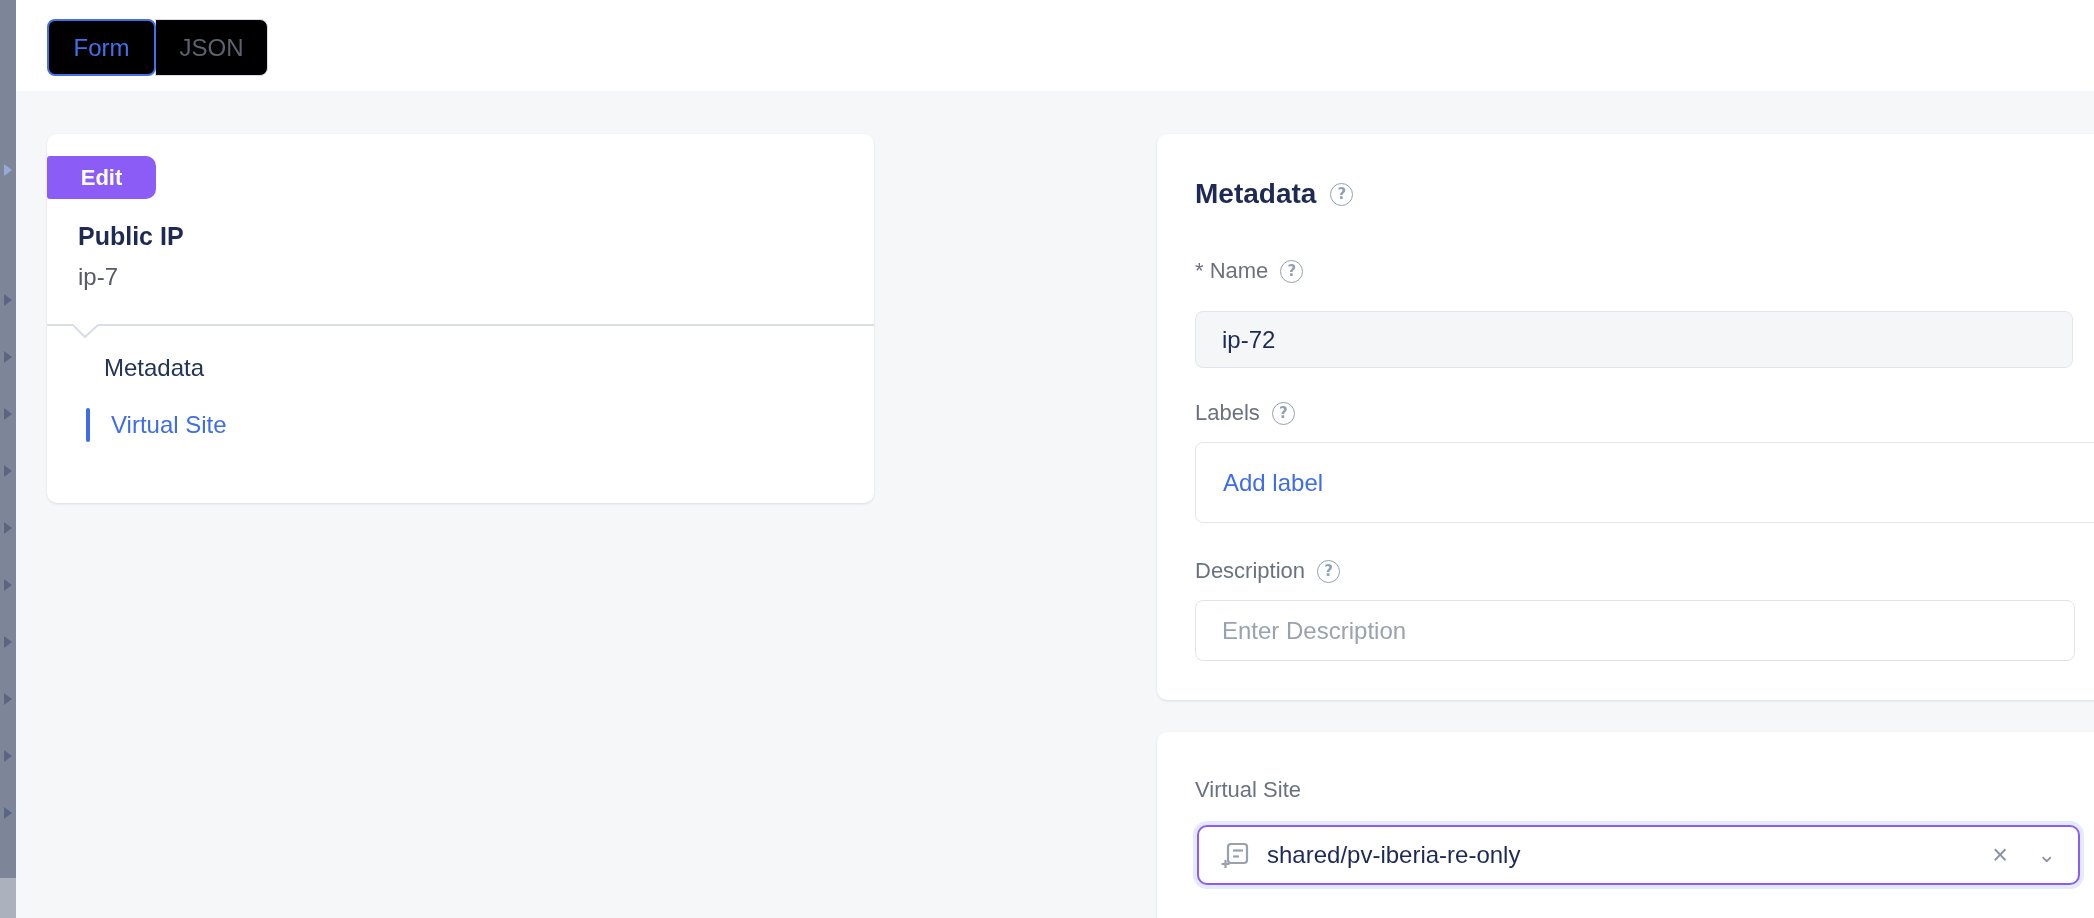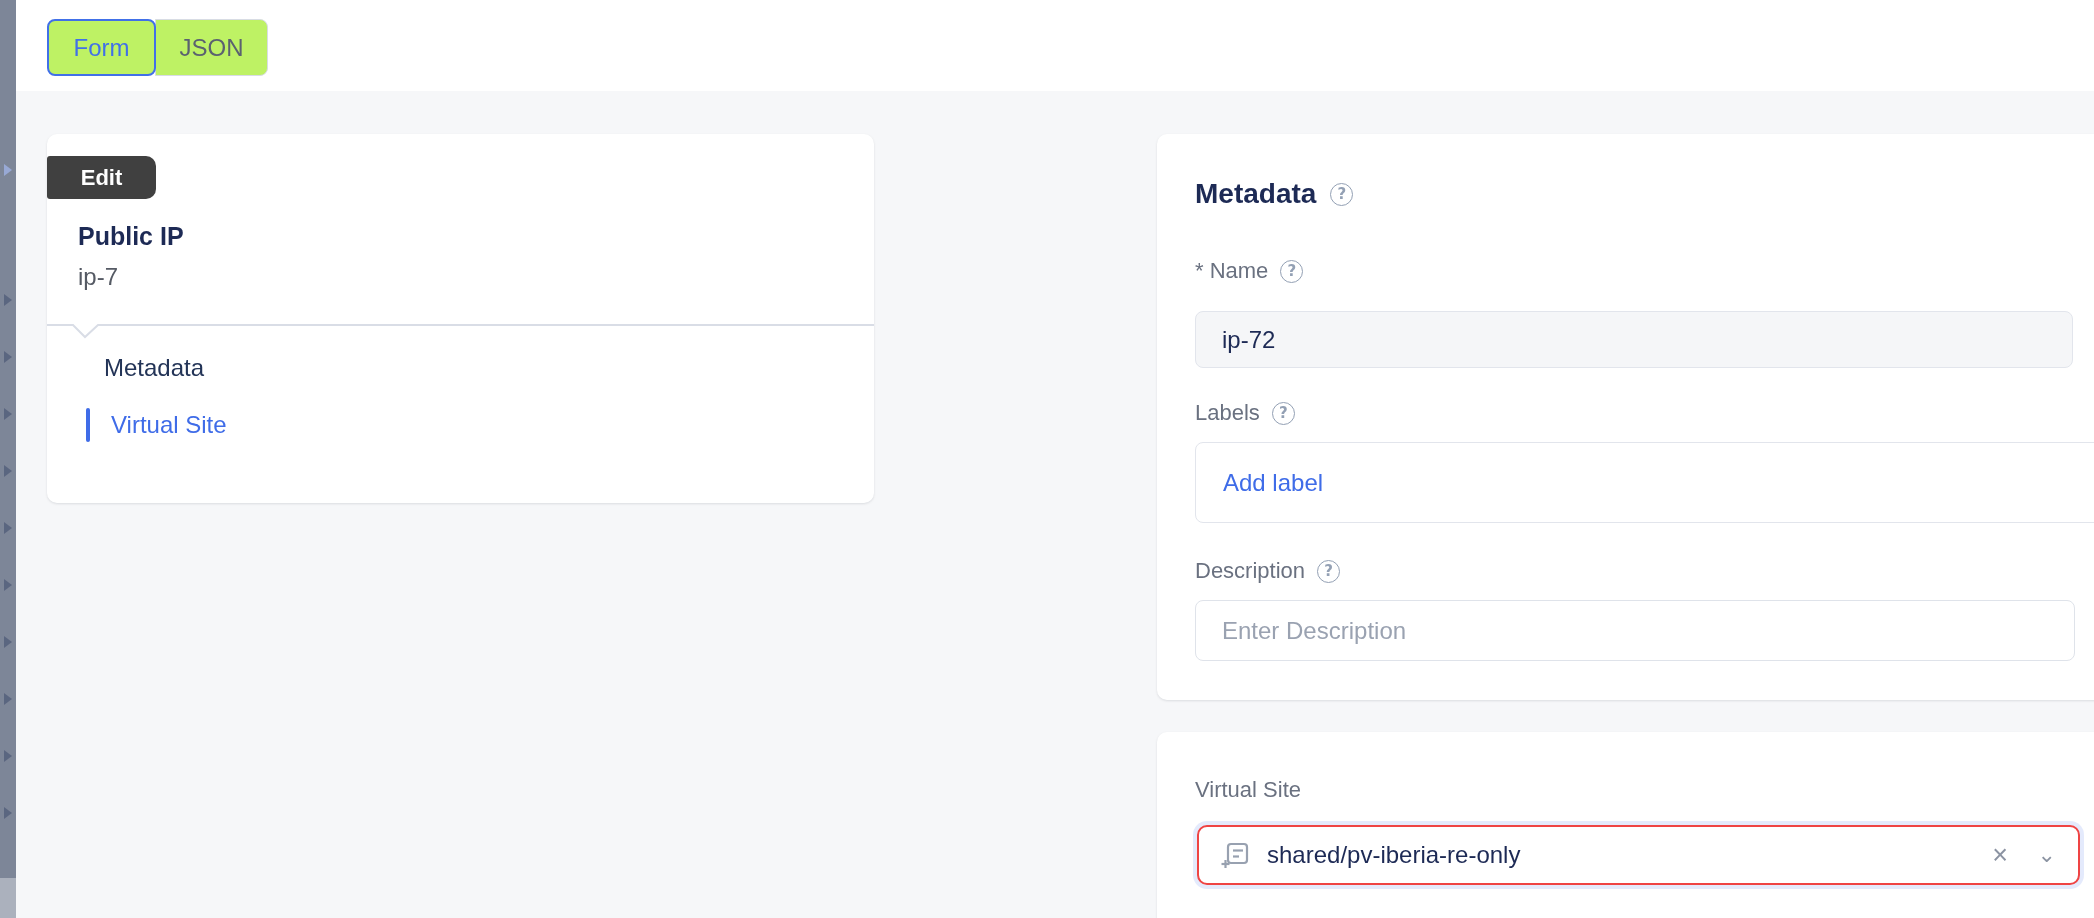--- a/index.html
+++ b/index.html
@@ -12,34 +12,34 @@
   .side-strip .strip-foot { position:absolute; left:0; bottom:0; width:16px; height:40px; background:#abb1bd; }
   .strip-arrow { position:absolute; left:4px; width:0; height:0;
                  border-top:6px solid transparent; border-bottom:6px solid transparent;
                  border-left:8px solid #55617c; opacity:.85; filter:blur(.6px); }
   .strip-arrow.light { border-left-color:#9db0e0; }
 
   
   .topbar { position:absolute; left:16px; top:0; width:2078px; height:91px; background:#ffffff; }
   .tabgroup { position:absolute; left:31px; top:19px; height:57px; display:flex; }
   .tab { height:57px; display:flex; align-items:center; justify-content:center;
-         font-size:24px; background:#bef264; color:#5b6270; cursor:pointer; }
+         font-size:24px; background:#000000; color:#5b6270; cursor:pointer; }
   .tab-form { width:109px; border:2px solid #4170e8; border-radius:8px; color:#4170e8; z-index:2; }
   .tab-doc  { width:600px; border:1px solid #d8dce4; border-left:none; margin-left:-2px; }
   .tab-json { width:113px; border:1px solid #d8dce4; border-left:1px solid #d8dce4; margin-left:-1px;
               border-radius:0 8px 8px 0; }
 
   
   .card { position:absolute; background:#fff; border-radius:10px;
           box-shadow:0 1px 3px rgba(16,24,40,.08), 0 1px 2px rgba(16,24,40,.04); }
 
   
   .left-card { left:47px; top:134px; width:827px; height:369px; }
   .edit-badge { position:absolute; left:0; top:22px; width:109px; height:43px;
-                background:#404040; border-radius:3px 10px 10px 3px; color:#fff;
+                background:#8b5cf6; border-radius:3px 10px 10px 3px; color:#fff;
                 font-weight:bold; font-size:22px; display:flex; align-items:center; justify-content:center; }
   .lc-title { position:absolute; left:31px; top:88px; font-size:25px; font-weight:bold; color:#1d2a55; }
   .lc-sub   { position:absolute; left:31px; top:129px; font-size:24px; color:#555a64; }
   .lc-divider { position:absolute; left:0; top:190px; width:827px; height:16px; }
   .lc-nav-item { position:absolute; left:57px; font-size:24px; color:#233457; cursor:pointer; }
   .lc-nav-item.active { color:#3f6ce8; left:64px; }
   .lc-nav-bar { position:absolute; left:39px; top:274px; width:4px; height:34px; background:#3f6ce8; border-radius:2px; }
 
   
   .meta-card { left:1157px; top:134px; width:980px; height:566px; }
@@ -59,21 +59,21 @@
   .add-label { margin-left:27px; font-size:24px; color:#3f6ce8; cursor:pointer; }
   .desc-input { position:absolute; left:38px; top:466px; width:880px; height:61px;
                 background:#fff; border:1px solid #dfe3ea; border-radius:8px;
                 padding:7px 26px; font-size:24px; color:#1d2a55; font-family:"Liberation Sans",sans-serif; }
   .desc-input::placeholder { color:#9aa2b1; opacity:1; }
 
   
   .vs-card { left:1157px; top:732px; width:980px; height:200px; }
   .vs-label { position:absolute; left:38px; top:45px; font-size:22px; color:#6a7180; }
   .vs-select { position:absolute; left:40px; top:93px; width:883px; height:60px;
-               background:#fff; border:2px solid #ef4444; border-radius:10px;
+               background:#fff; border:2px solid #8b5cf6; border-radius:10px;
                box-shadow:0 0 0 4px rgba(63,108,232,.14);
                display:flex; align-items:center; cursor:pointer; }
   .vs-select .sel-icon { margin-left:22px; display:flex; }
   .vs-select .sel-text { margin-left:16px; font-size:24px; color:#1d2a55; }
   .sel-clear { position:absolute; right:70px; top:50%; transform:translateY(-50%);
                font-size:27px; color:#8b93a2; cursor:pointer; line-height:1; }
   .sel-caret { position:absolute; right:22px; top:50%; transform:translateY(-50%);
                font-size:22px; color:#8b93a2; cursor:pointer; line-height:1; }
 </style>
 </head>

